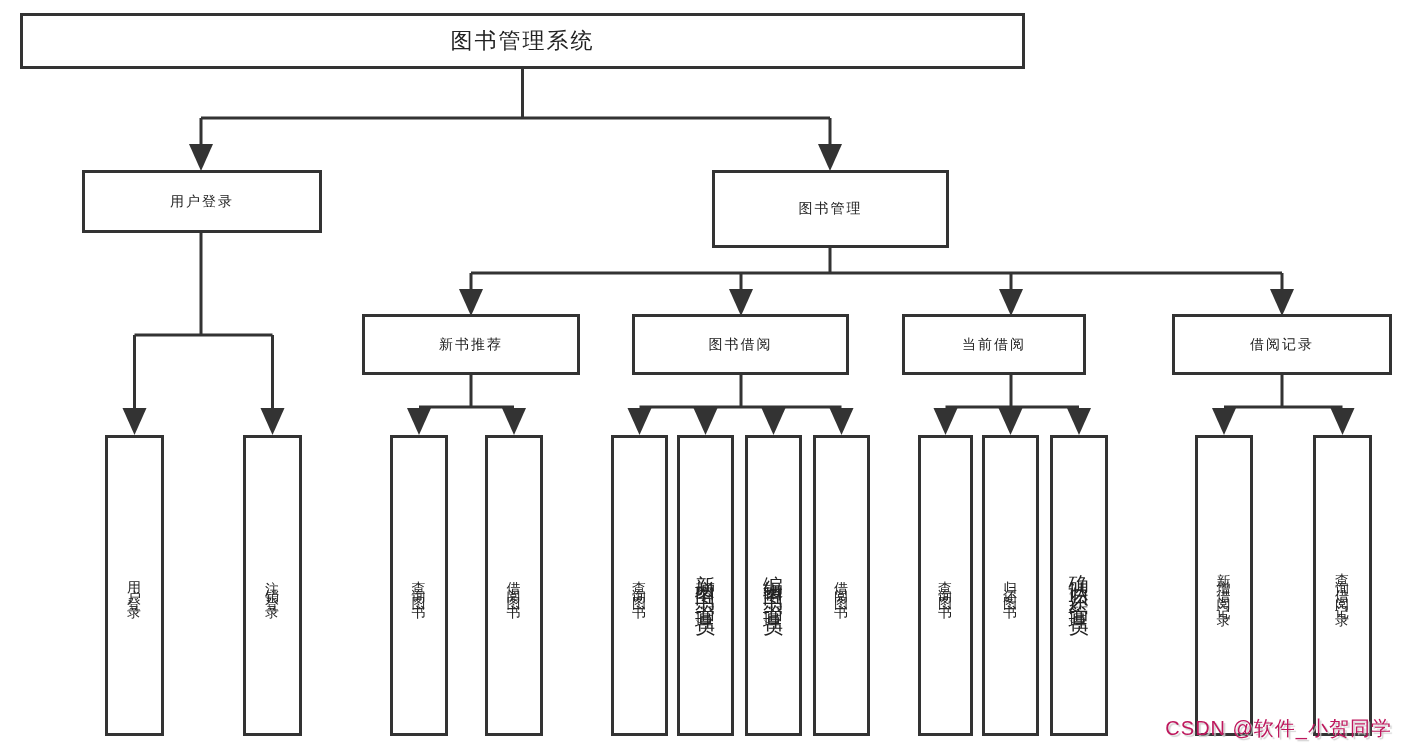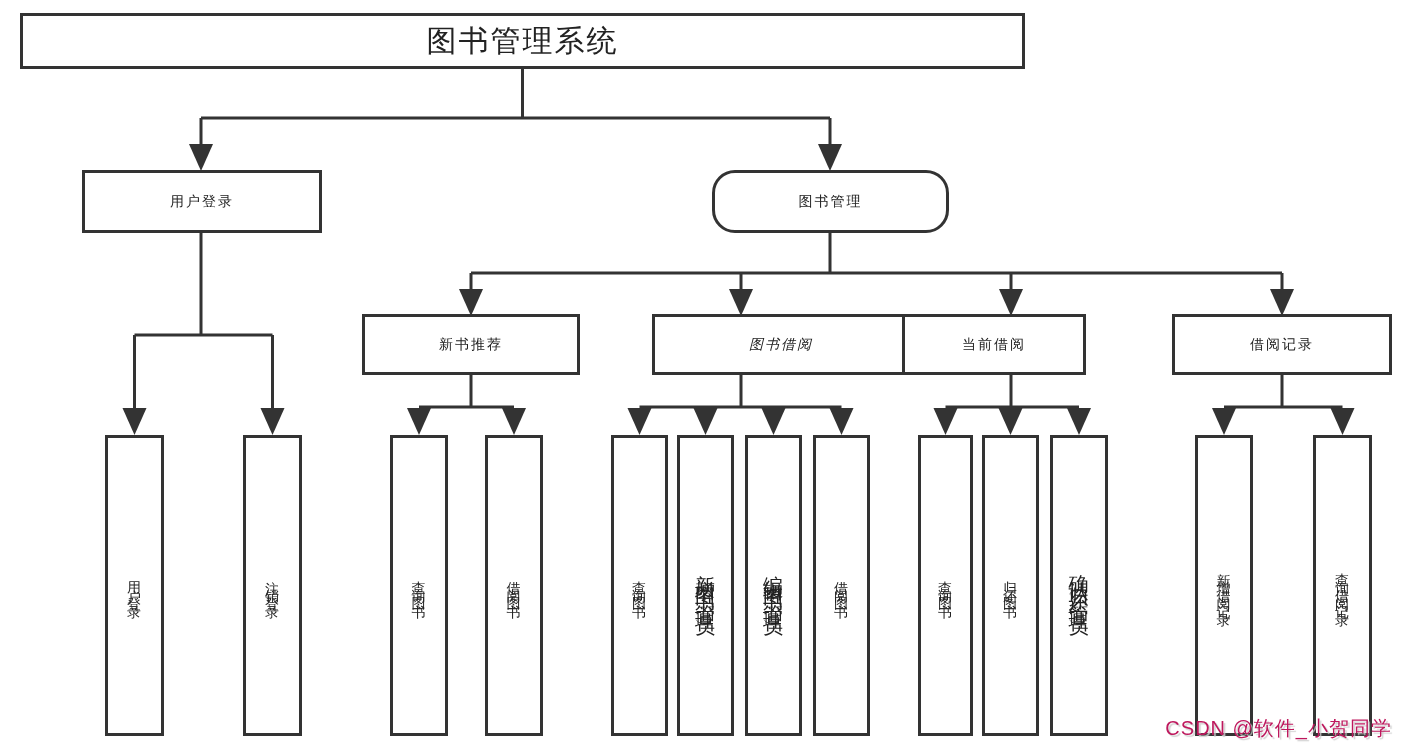--- a/index.html
+++ b/index.html
@@ -76,27 +76,27 @@
       <path d="M761.5 408 h24 L773.5 435 z"></path>
       <path d="M829.5 408 h24 L841.5 435 z"></path>
       <path d="M933.5 408 h24 L945.5 435 z"></path>
       <path d="M998.5 408 h24 L1010.5 435 z"></path>
       <path d="M1067 408 h24 L1079 435 z"></path>
       <path d="M1212 408 h24 L1224 435 z"></path>
       <path d="M1330.5 408 h24 L1342.5 435 z"></path>
     </g>
   </svg>
 
-  <div class="node h" style="left:20px; top:13px; width:1005px; height:56px; font-size:30px;">图书管理系统</div>
+  <div class="node h" style="left:20px; top:13px; width:1005px; height:56px; font-size:22px;">图书管理系统</div>
 
   <div class="node h" style="left:82px; top:170px; width:240px; height:63px;">用户登录</div>
-  <div class="node h" style="left:712px; top:170px; width:237px; height:63px;border-radius:23px;">图书管理</div>
+  <div class="node h" style="left:712px; top:170px; width:237px; height:78px;">图书管理</div>
 
   <div class="node h" style="left:362px; top:314px; width:218px; height:61px;">新书推荐</div>
-  <div class="node h" style="left:652px; top:314px; width:258px; height:61px;font-style:italic;">图书借阅</div>
+  <div class="node h" style="left:632px; top:314px; width:217px; height:61px;">图书借阅</div>
   <div class="node h" style="left:902px; top:314px; width:184px; height:61px;">当前借阅</div>
   <div class="node h" style="left:1172px; top:314px; width:220px; height:61px;">借阅记录</div>
 
   <div class="node v" style="left:105px; top:435px; width:59px; height:301px;">用户登录</div>
   <div class="node v" style="left:243px; top:435px; width:59px; height:301px;">注销登录</div>
 
   <div class="node v" style="left:390px; top:435px; width:58px; height:301px;">查询图书</div>
   <div class="node v" style="left:485px; top:435px; width:58px; height:301px;">借阅图书</div>
 
   <div class="node v" style="left:611px; top:435px; width:57px; height:301px;">查询图书</div>

